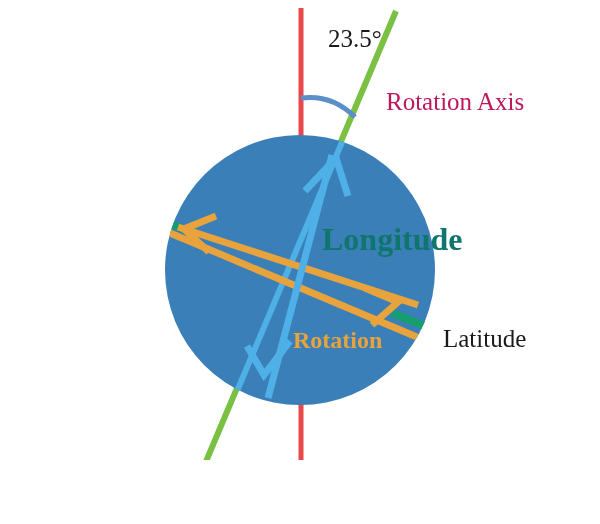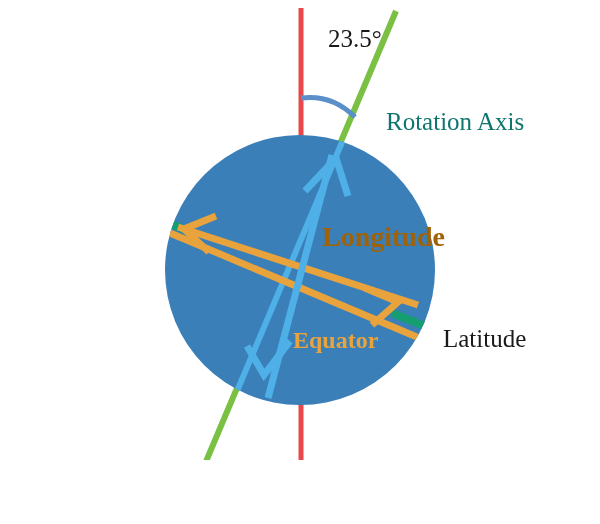--- a/index.html
+++ b/index.html
@@ -30,36 +30,36 @@
     font-family: "Liberation Serif", serif;
   }
   #angle-label {
     left: 328px;
     top: 25px;
     font-size: 25px;
     color: #1a1a1a;
   }
   #rotation-axis-label {
     left: 386px;
-    top: 108px;
+    top: 88px;
     font-size: 25px;
-    color: #0f766e;
+    color: #be185d;
   }
   #equator-label {
     left: 443px;
     top: 325px;
     font-size: 25px;
     color: #1a1a1a;
   }
   #longitude-label {
     left: 322px;
     top: 221px;
-    font-size: 28px;
+    font-size: 32px;
     font-weight: bold;
-    color: #a16207;
+    color: #0f766e;
   }
   #latitude-label {
     left: 293px;
     top: 327px;
     font-size: 24px;
     font-weight: bold;
     color: #e8a33d;
   }
 </style>
 </head>
@@ -107,15 +107,15 @@
   </svg>
 
   <div class="txt" id="angle-label">23.5°</div>
 
   <div class="txt" id="rotation-axis-label">Rotation Axis</div>
 
   <div class="txt" id="equator-label">Latitude</div>
 
   <div class="txt" id="longitude-label">Longitude</div>
 
-  <div class="txt" id="latitude-label">Equator</div>
+  <div class="txt" id="latitude-label">Rotation</div>
 
 </div>
 
 </body></html>

